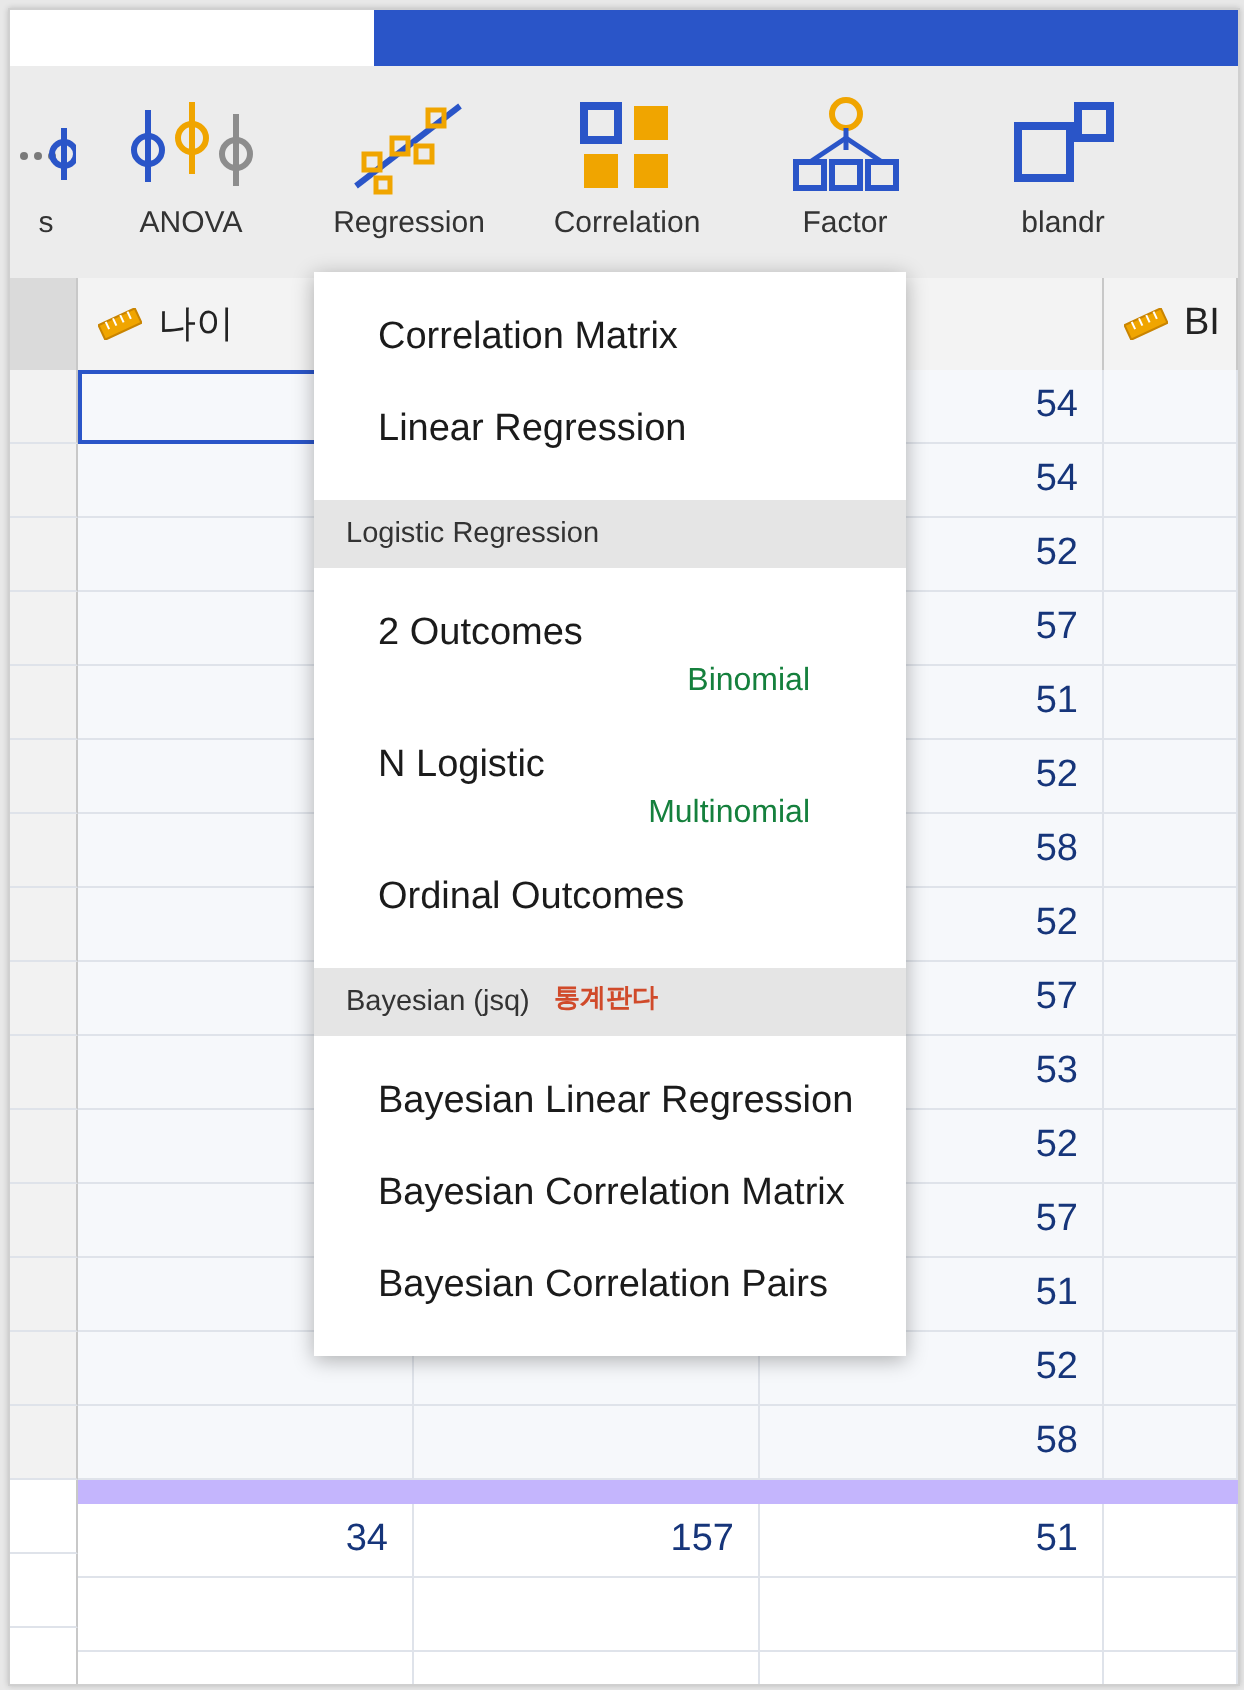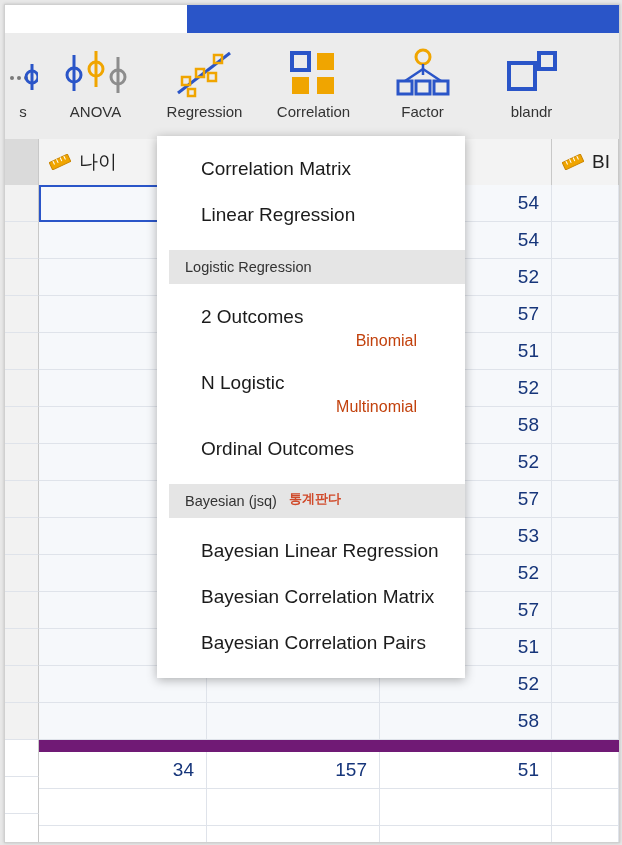--- a/index.html
+++ b/index.html
@@ -88,21 +88,21 @@
     color: #333333;
     margin-top: 2px;
   }
 
   
   .sheet {
     position: absolute;
     left: 0; top: 134px;
     width: 614px;
     height: 703px;
-    background: #701a75;
+    background: #c4b5fd;
     overflow: hidden;
   }
   .colheader {
     position: absolute;
     left: 0; top: 0;
     width: 614px;
     height: 46px;
     background: #efefef;
     border-bottom: 1px solid #c8c8c8;
     display: flex;
@@ -171,40 +171,39 @@
 
   
   .menu {
     position: absolute;
     left: 152px;
     top: 131px;
     width: 296px;
     background: #ffffff;
     box-shadow: 0 2px 10px rgba(0,0,0,0.30);
     z-index: 40;
-    padding-left: 12px;
   }
   .menu-item {
     padding: 12px 0 12px 32px;
     font-size: 19px;
     color: #1b1b1b;
     cursor: default;
   }
   .menu-section {
     background: #e5e5e5;
     padding: 9px 0 9px 16px;
     font-size: 14.5px;
     color: #333333;
     position: relative;
   }
   .menu-sub {
     text-align: right;
     padding: 0 48px 10px 0;
     font-size: 16px;
-    color: #c2410c;
+    color: #15803d;
     margin-top: -8px;
   }
   .menu-pad-top { height: 10px; }
   .menu-pad-bot { height: 12px; }
   .watermark {
     position: absolute;
     left: 120px;
     top: 6px;
     font-size: 13px;
     color: #d04a2a;

